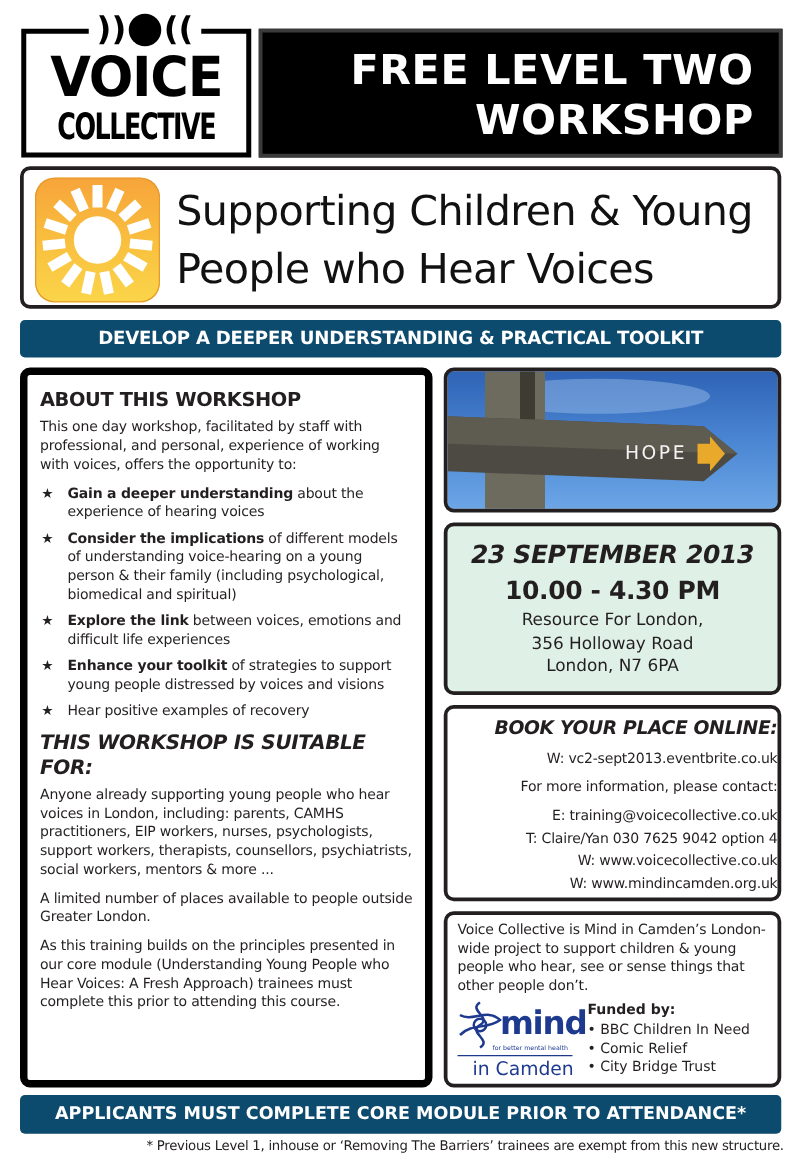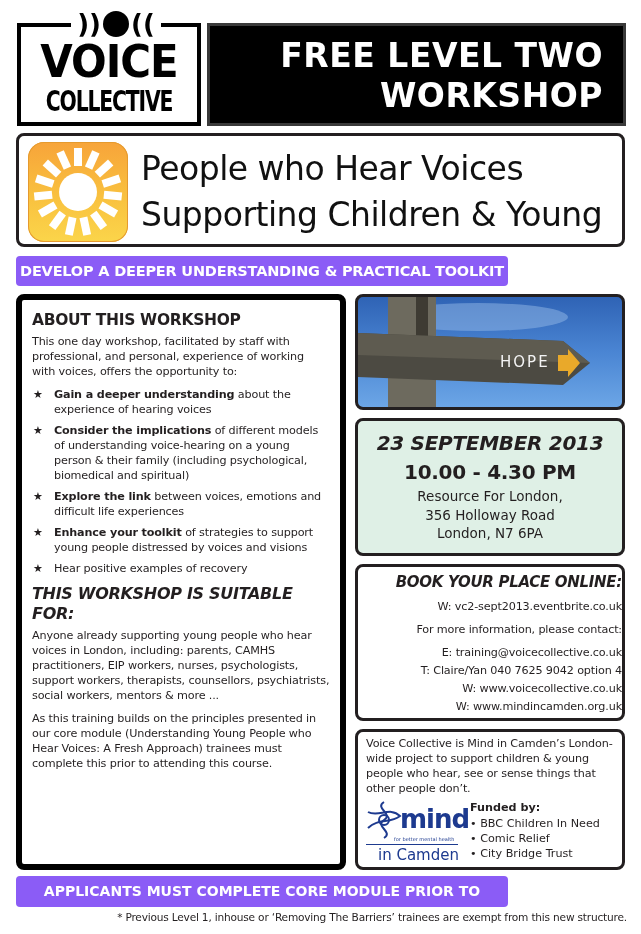--- a/index.html
+++ b/index.html
@@ -48,21 +48,21 @@
     box-shadow: inset 0 0 0 1px #e59a2e;
   }
   .sun-icon svg { position: absolute; left: 0; top: 0; }
   .banner-title {
     position: absolute; left: 122px; top: 10px; width: 480px;
     font-family: "DejaVu Sans", sans-serif; font-size: 33px; line-height: 46px; color: #111;
     letter-spacing: -0.5px;
   }
 
   .bar {
-    position: absolute; left: 16px; width: 492px; background: #8b5cf6; color: #fff; border-radius: 4px;
+    position: absolute; left: 16px; width: 609px; background: #0c4a6e; color: #fff; border-radius: 4px;
     text-align: center; font-family: "DejaVu Sans", sans-serif; font-weight: bold;
   }
   .bar-top { top: 256px; height: 30px; font-size: 14.5px; line-height: 30px; letter-spacing: -0.2px; }
   .bar-bottom { top: 876px; height: 31px; font-size: 14px; line-height: 31px; letter-spacing: 0px; }
 
   
   .left-panel {
     position: absolute; left: 16px; top: 294px; width: 330px; height: 576px;
     border: 6px solid #000000; border-radius: 8px; background: #fff; padding: 10px 10px 0 10px;
   }
@@ -160,39 +160,40 @@
           <rect x="-4" y="-44" width="8" height="18" transform="rotate(240)"></rect>
           <rect x="-4" y="-44" width="8" height="18" transform="rotate(264)"></rect>
           <rect x="-4" y="-44" width="8" height="18" transform="rotate(288)"></rect>
           <rect x="-4" y="-44" width="8" height="18" transform="rotate(312)"></rect>
           <rect x="-4" y="-44" width="8" height="18" transform="rotate(336)"></rect>
         </g>
       </g>
     </svg>
   </div>
   <div class="banner-title">
+    <div>Supporting Children &amp; Young</div>
     <div>People who Hear Voices</div>
-    <div>Supporting Children &amp; Young</div>
   </div>
 </div>
 
 <div class="bar bar-top">DEVELOP A DEEPER UNDERSTANDING &amp; PRACTICAL TOOLKIT</div>
 
 <div class="left-panel">
   <div class="sec-h">ABOUT THIS WORKSHOP</div>
   <div class="p">This one day workshop, facilitated by staff with professional, and personal, experience of working with voices, offers the opportunity to:</div>
   <ul class="bullets">
     <li><span class="star">★</span><b>Gain a deeper understanding</b><span> about the experience of hearing voices</span></li>
     <li><span class="star">★</span><b>Consider the implications</b><span> of different models of understanding voice-hearing on a young person &amp; their family (including psychological, biomedical and spiritual)</span></li>
     <li><span class="star">★</span><b>Explore the link</b><span> between voices, emotions and difficult life experiences</span></li>
     <li><span class="star">★</span><b>Enhance your toolkit</b><span> of strategies to support young people distressed by voices and visions</span></li>
     <li><span class="star">★</span><span>Hear positive examples of recovery</span></li>
   </ul>
   <div class="sec-h italic">THIS WORKSHOP IS SUITABLE FOR:</div>
   <div class="p">Anyone already supporting young people who hear voices in London, including: parents, CAMHS practitioners, EIP workers, nurses, psychologists, support workers, therapists, counsellors, psychiatrists, social workers, mentors &amp; more ...</div>
+  <div class="p">A limited number of places available to people outside Greater London.</div>
   <div class="p">As this training builds on the principles presented in our core module (Understanding Young People who Hear Voices: A Fresh Approach) trainees must complete this prior to attending this course.</div>
 </div>
 
 <div class="photo">
   <svg width="270" height="116" viewBox="0 0 270 116">
     <ellipse cx="120" cy="20" rx="90" ry="14" fill="#9ec2ec" opacity="0.45"></ellipse>
     <rect x="30" y="0" width="48" height="116" fill="#6d6a5e"></rect>
     <rect x="58" y="0" width="12" height="64" fill="#3e3b33"></rect>
     <polygon points="0,36 205,44 232,66 205,88 0,80" fill="#4c4a42"></polygon>
     <polygon points="0,36 205,44 232,66 0,58" fill="#5e5b50"></polygon>
@@ -207,21 +208,21 @@
   <div class="addr">Resource For London,</div>
   <div class="addr">356 Holloway Road</div>
   <div class="addr">London, N7 6PA</div>
 </div>
 
 <div class="book-box">
   <div class="sec-h">BOOK YOUR PLACE ONLINE:</div>
   <div class="line">W: vc2-sept2013.eventbrite.co.uk</div>
   <div class="line gap">For more information, please contact:</div>
   <div class="line gap">E: training@voicecollective.co.uk</div>
-  <div class="line">T: Claire/Yan 040 7625 9042 option 4</div>
+  <div class="line">T: Claire/Yan 030 7625 9042 option 4</div>
   <div class="line">W: www.voicecollective.co.uk</div>
   <div class="line">W: www.mindincamden.org.uk</div>
 </div>
 
 <div class="about-box">
   <div class="p">Voice Collective is Mind in Camden’s London-wide project to support children &amp; young people who hear, see or sense things that other people don’t.</div>
   <div class="mind-logo">
     <svg width="40" height="44" viewBox="0 0 40 44" style="position:absolute;left:0;top:0">
       <g fill="none" stroke="#1d3a8f" stroke-width="2">
         <path d="M20 4 C10 10, 30 16, 20 22 C10 28, 30 34, 20 40"></path>

